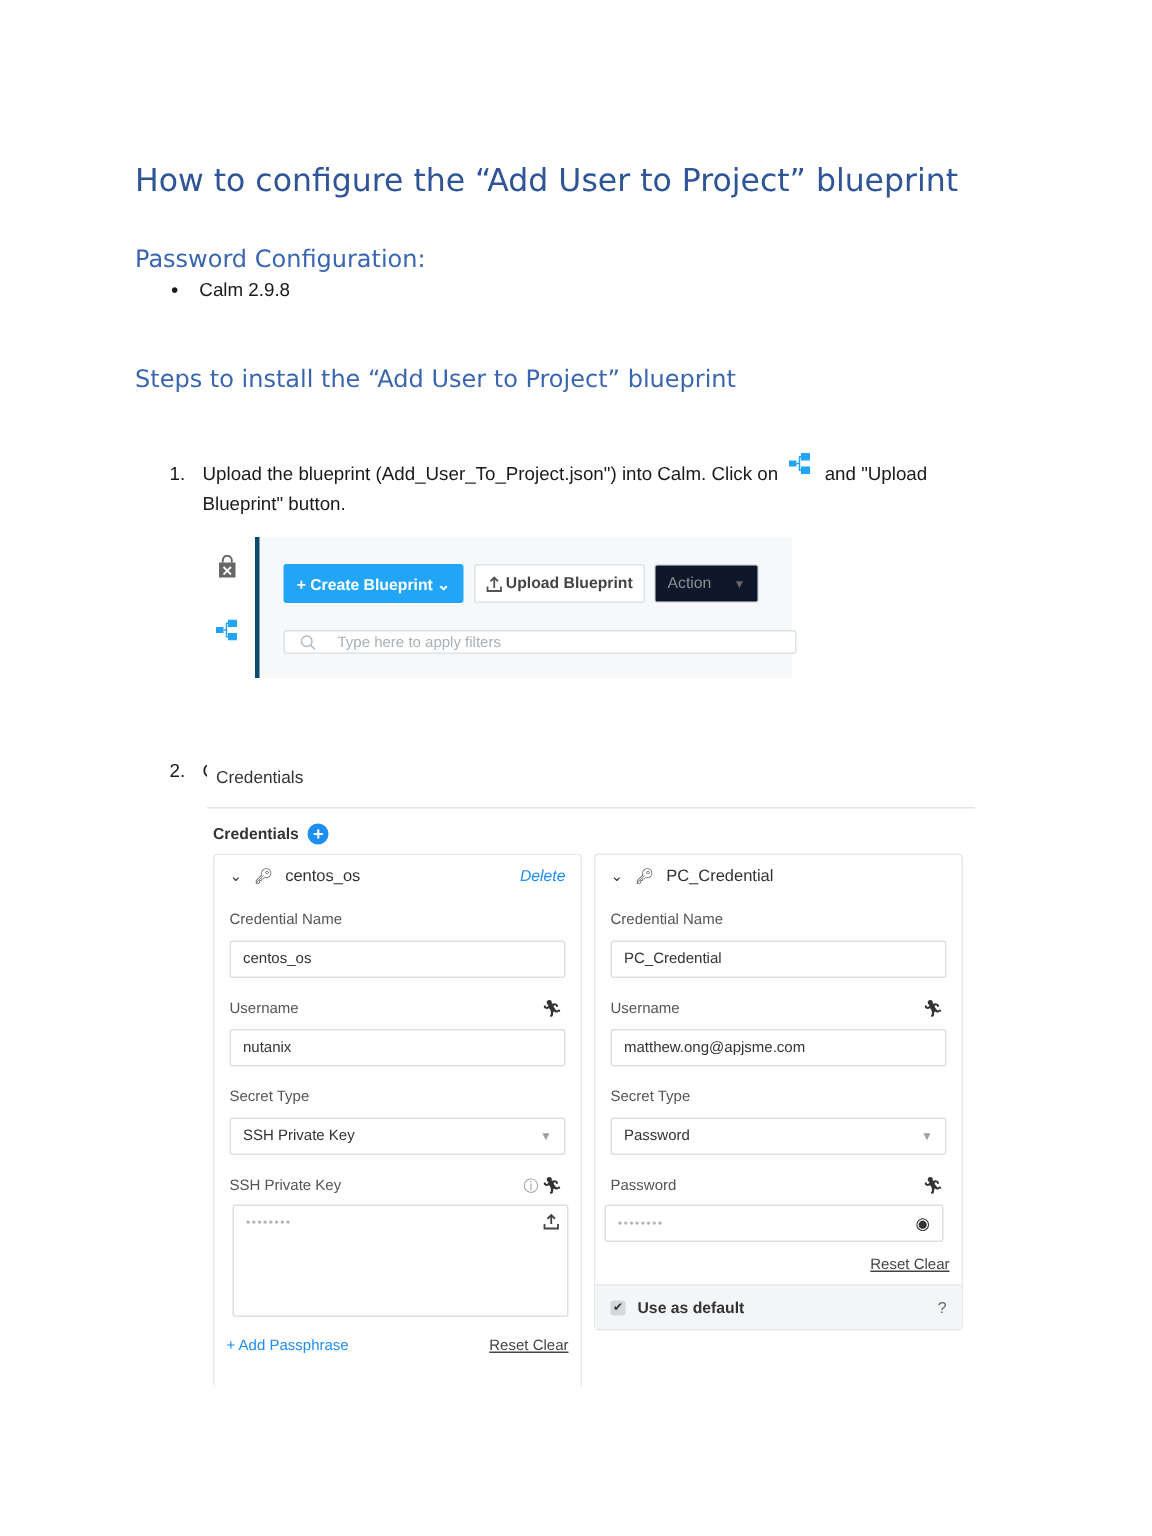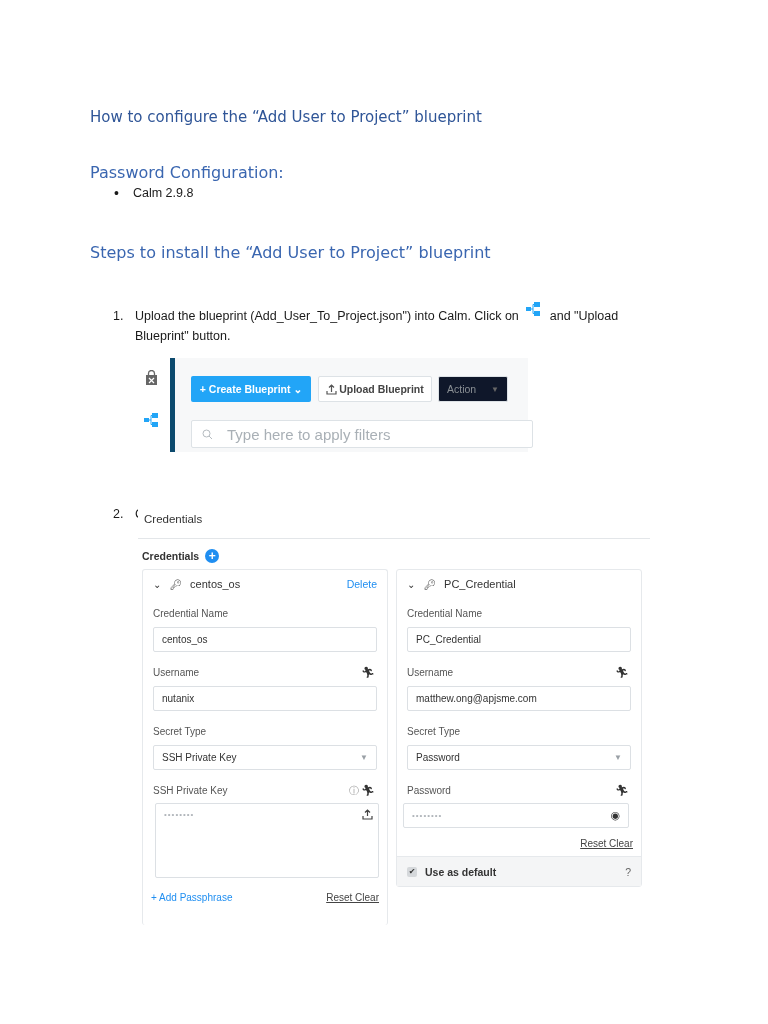--- a/index.html
+++ b/index.html
@@ -1,49 +1,49 @@
 <!DOCTYPE html>
 <html><head>
 <meta charset="utf-8">
 <style>
   * { box-sizing: border-box; margin: 0; padding: 0; }
   body { width: 768px; height: 1024px; background: #ffffff; position: relative; font-family: "Liberation Sans", sans-serif; color: #1a1a1a; overflow: hidden; }
   .abs { position: absolute; }
-  .h1 { left: 90px; top: 108px; font-family: "DejaVu Sans", sans-serif; font-size: 15px; color: #2f5597; white-space: nowrap; }
+  .h1 { left: 90px; top: 108px; font-family: "DejaVu Sans", sans-serif; font-size: 21px; color: #2f5597; white-space: nowrap; }
   .h2 { left: 90px; top: 163px; font-family: "DejaVu Sans", sans-serif; font-size: 16px; color: #3a66b0; white-space: nowrap; }
   .h2b { left: 90px; top: 243px; font-family: "DejaVu Sans", sans-serif; font-size: 16px; color: #3a66b0; white-space: nowrap; }
   .bullet { left: 114px; top: 186px; font-size: 12.5px; display: flex; gap: 14px; }
   .bullet .dot { font-size: 14px; line-height: 14px; }
   .step { font-size: 12.5px; line-height: 20px; }
   .step1 { left: 113px; top: 302px; width: 540px; }
   .step2 { left: 113px; top: 468px; margin-top: 36px; }
   .step .num { display: inline-block; width: 22px; }
   .step .cont { padding-left: 22px; }
   .bp-inline { display: inline-block; width: 16px; height: 14px; vertical-align: 4px; margin: 0 4px; }
 
   
   .shot1 { left: 136px; top: 358px; width: 392px; height: 94px; background: #fff; }
   .shot1 .side { position: absolute; left: 0; top: 0; width: 32px; height: 94px; }
-  .shot1 .main { position: absolute; left: 34px; top: 0; width: 358px; height: 94px; background: #f7f8f9; border-left: 5px solid #0c4a6e; }
+  .shot1 .main { position: absolute; left: 34px; top: 0; width: 358px; height: 94px; background: #f7f8f9; border-left: 3px solid #0c4a6e; }
   .btn-create { position: absolute; left: 16px; top: 18px; width: 120px; height: 26px; background: #22a5f7; border-radius: 2px; color: #fff; font-size: 10.5px; font-weight: bold; display: flex; align-items: center; justify-content: center; gap: 4px; }
   .btn-upload { position: absolute; left: 143px; top: 18px; width: 114px; height: 26px; background: #fff; border: 1px solid #dde2e6; border-radius: 2px; font-size: 10.5px; font-weight: bold; color: #444; display: flex; align-items: center; justify-content: center; gap: 2px; }
   .btn-action { position: absolute; left: 263px; top: 18px; width: 70px; height: 26px; background: #0f172a; border: 1px solid #dde2e6; border-radius: 2px; font-size: 10.5px; color: #8a8f94; display: flex; align-items: center; justify-content: space-between; padding: 0 8px; }
-  .filter { position: absolute; left: 16px; top: 62px; width: 342px; height: 28px; background: #fff; border: 1px solid #dde2e6; border-radius: 2px; display: flex; align-items: center; padding-left: 10px; gap: 14px; font-size: 15px; color: #a9b0b6; }
+  .filter { position: absolute; left: 16px; top: 62px; width: 342px; height: 16px; background: #fff; border: 1px solid #dde2e6; border-radius: 2px; display: flex; align-items: center; padding-left: 10px; gap: 14px; font-size: 10px; color: #a9b0b6; }
 
   
   .shot2 { left: 138px; top: 505px; width: 512px; height: 420px; background: #fff; }
   .cred-title { position: absolute; left: 6px; top: 8px; font-size: 11.5px; color: #333; }
   .cred-rule { position: absolute; left: 0; top: 33px; width: 512px; height: 1px; background: #e3e6e9; }
   .cred-sub { position: absolute; left: 4px; top: 44px; font-size: 10.5px; font-weight: bold; color: #333; display: flex; align-items: center; gap: 6px; }
   .plus-circle { width: 14px; height: 14px; border-radius: 50%; background: #1f8ef1; color: #fff; font-size: 12px; line-height: 14px; text-align: center; font-weight: bold; }
   .card { position: absolute; background: #fff; border: 1px solid #e6e9ec; border-radius: 3px; }
   .card1 { left: 4px; top: 64px; width: 246px; height: 356px; border-bottom: none; }
   .card2 { left: 258px; top: 64px; width: 246px; height: 318px; }
   .card-head { position: absolute; left: 10px; top: 8px; right: 10px; display: flex; align-items: center; font-size: 11px; color: #333; gap: 8px; }
-  .card-head .del { margin-left: auto; color: #1f8ef1; font-size: 10.5px; }
+  .card-head .del { margin-left: auto; color: #1f8ef1; font-size: 10.5px; font-style: italic; }
   .lbl { position: absolute; left: 10px; font-size: 10px; color: #555; }
   .fld { position: absolute; left: 10px; width: 224px; height: 25px; border: 1px solid #dce0e4; border-radius: 2px; background: #fff; font-size: 10px; color: #333; display: flex; align-items: center; padding-left: 8px; padding-right: 8px; }
   .fld .caret { margin-left: auto; color: #9aa0a6; font-size: 8px; }
   .runner { position: absolute; right: 12px; font-size: 11px; color: #333; }
   .textarea { position: absolute; left: 12px; width: 224px; height: 75px; border: 1px solid #dce0e4; border-radius: 2px; }
   .dots { font-size: 8px; color: #b0b5ba; letter-spacing: 1px; }
   .link-add { position: absolute; left: 8px; font-size: 10px; color: #1f8ef1; }
   .reset { position: absolute; right: 8px; font-size: 10px; color: #444; text-decoration: underline; }
   .footer-default { position: absolute; left: 0; bottom: 0; width: 244px; height: 30px; background: #f4f5f6; border-top: 1px solid #e6e9ec; display: flex; align-items: center; padding: 0 10px; font-size: 10.5px; color: #333; gap: 8px; }
   .footer-default .q { margin-left: auto; color: #666; }

